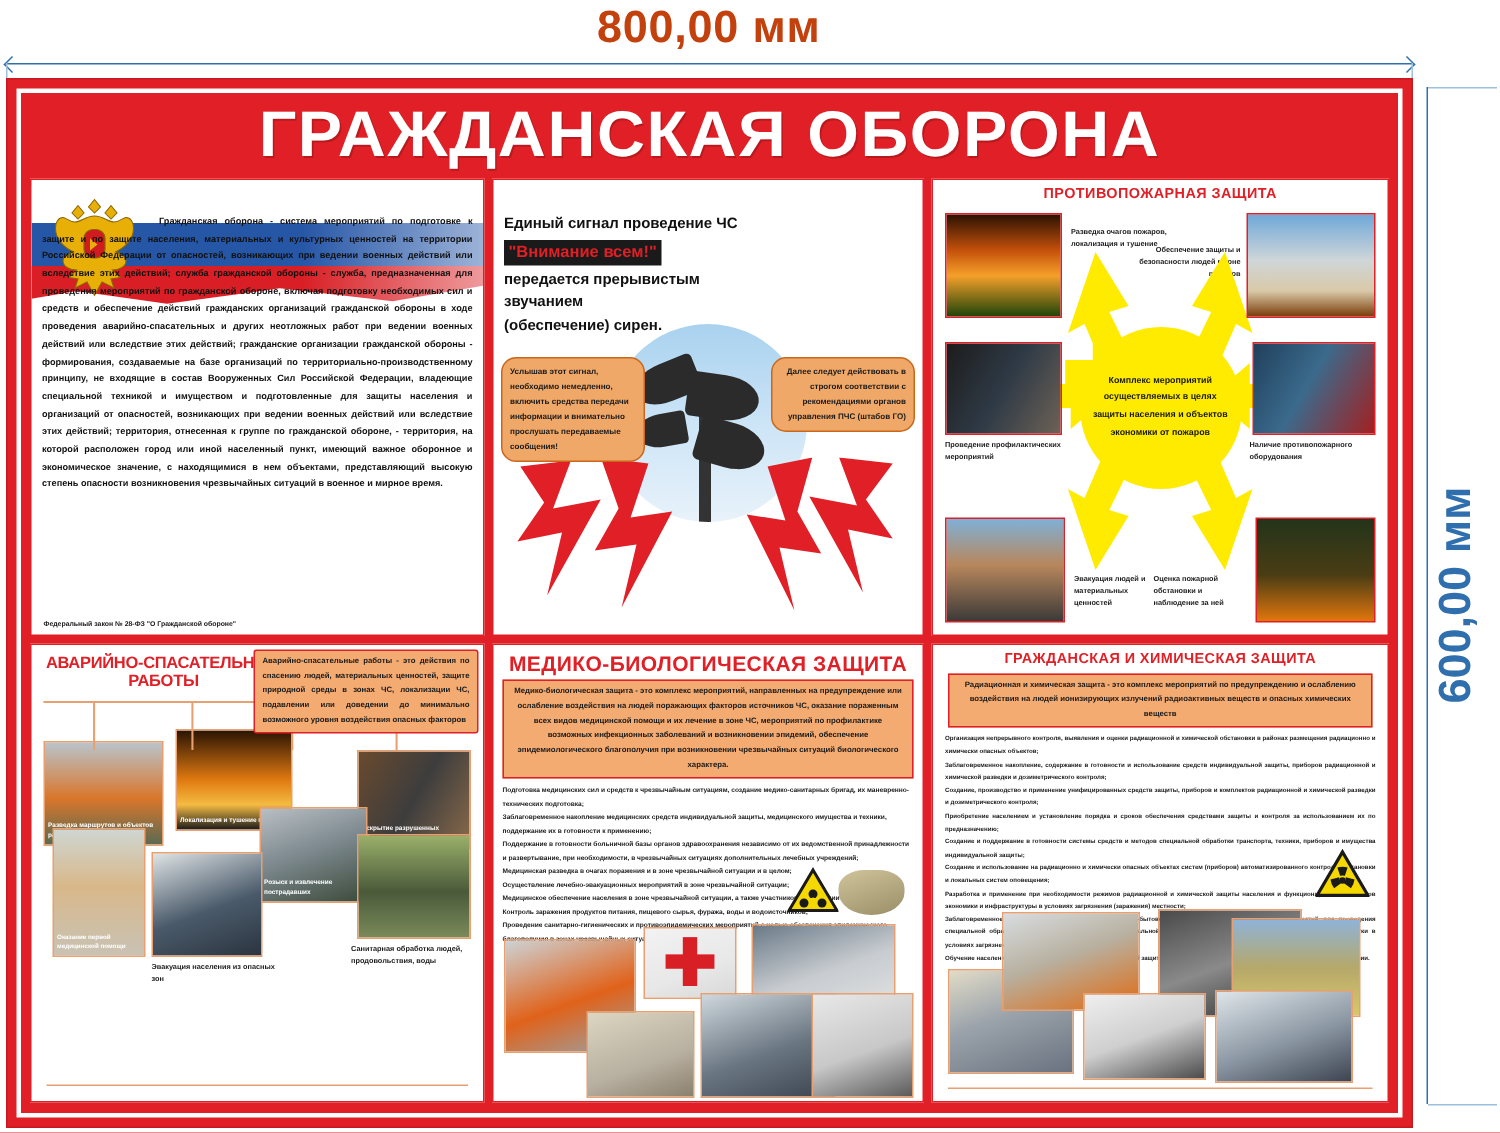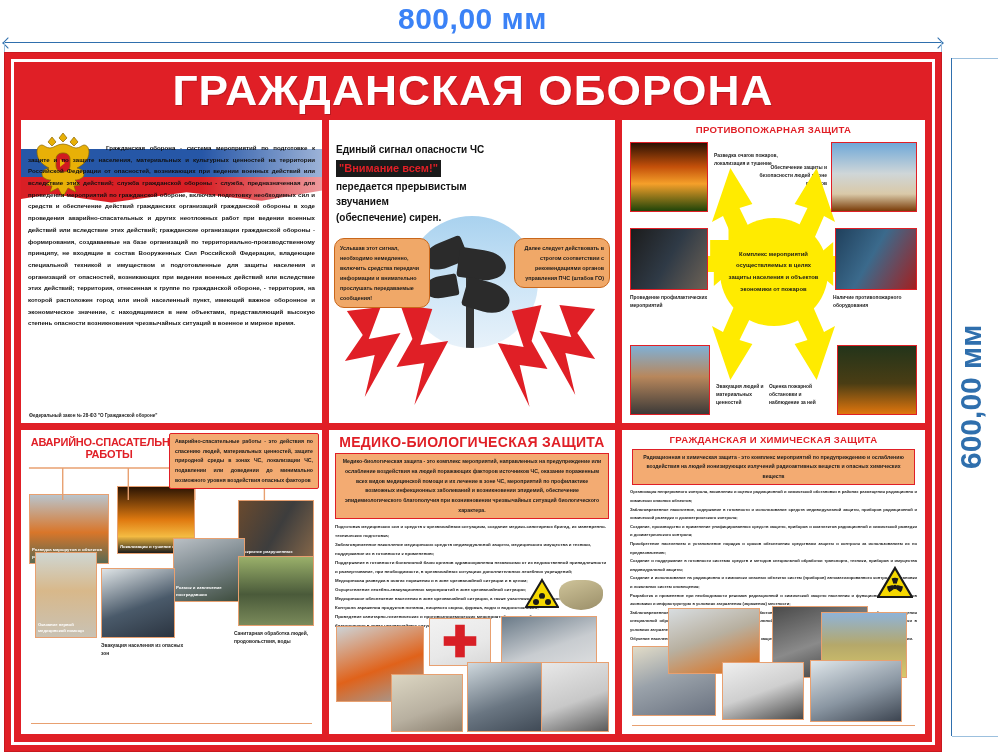--- a/index.html
+++ b/index.html
@@ -10,21 +10,21 @@
     overflow: hidden;
     position: relative;
   }
 
   
   .dim-top {
     position: absolute; left: 0; top: 0; width: 1000px; height: 52px;
   }
   .dim-top-label {
     position: absolute; left: 0; top: 2px; width: 945px;
-    text-align: center; color: #3b82f6; font-size: 30px; font-weight: bold;
+    text-align: center; color: #c2410c; font-size: 30px; font-weight: bold;
     letter-spacing: 0.5px;
   }
   .dim-top-line {
     position: absolute; left: 4px; top: 42px; width: 938px; height: 1px;
     background: #2f6fad;
   }
   .dim-top-line::before, .dim-top-line::after {
     content: ""; position: absolute; top: -3px; width: 7px; height: 7px;
     border-top: 1px solid #2f6fad; border-right: 1px solid #2f6fad;
   }
@@ -270,21 +270,21 @@
 
           <div class="intro-text">
             <span class="lead">Гражданская оборона - система мероприятий по подготовке к защите и по защите населения, материальных и культурных ценностей на территории Российской Федерации от опасностей, возникающих при ведении военных действий или вследствие этих действий; служба гражданской обороны - служба, предназначенная для проведения мероприятий по гражданской обороне, включая подготовку необходимых сил и средств и обеспечение действий гражданских организаций гражданской обороны в ходе проведения аварийно-спасательных и других неотложных работ при ведении военных действий или вследствие этих действий; гражданские организации гражданской обороны - формирования, создаваемые на базе организаций по территориально-производственному принципу, не входящие в состав Вооруженных Сил Российской Федерации, владеющие специальной техникой и имуществом и подготовленные для защиты населения и организаций от опасностей, возникающих при ведении военных действий или вследствие этих действий; территория, отнесенная к группе по гражданской обороне, - территория, на которой расположен город или иной населенный пункт, имеющий важное оборонное и экономическое значение, с находящимися в нем объектами, представляющий высокую степень опасности возникновения чрезвычайных ситуаций в военное и мирное время.</span>
           </div>
           <div class="intro-src">Федеральный закон № 28-ФЗ "О Гражданской обороне"</div>
         </div>
 
         <div class="panel p-alert">
 
           <div class="alert-lead">
-            <div>Единый сигнал опасности ЧС</div>
+            <div>Единый сигнал проведение ЧС</div>
             <div class="hl">"Внимание всем!"</div>
             <div>передается прерывистым звучанием</div>
             <div>(обеспечение) сирен.</div>
           </div>
 
           <div class="siren">
             <div class="pole"></div>
             <div class="horn h1"></div>
             <div class="horn h2"></div>
             <div class="horn h3"></div>

